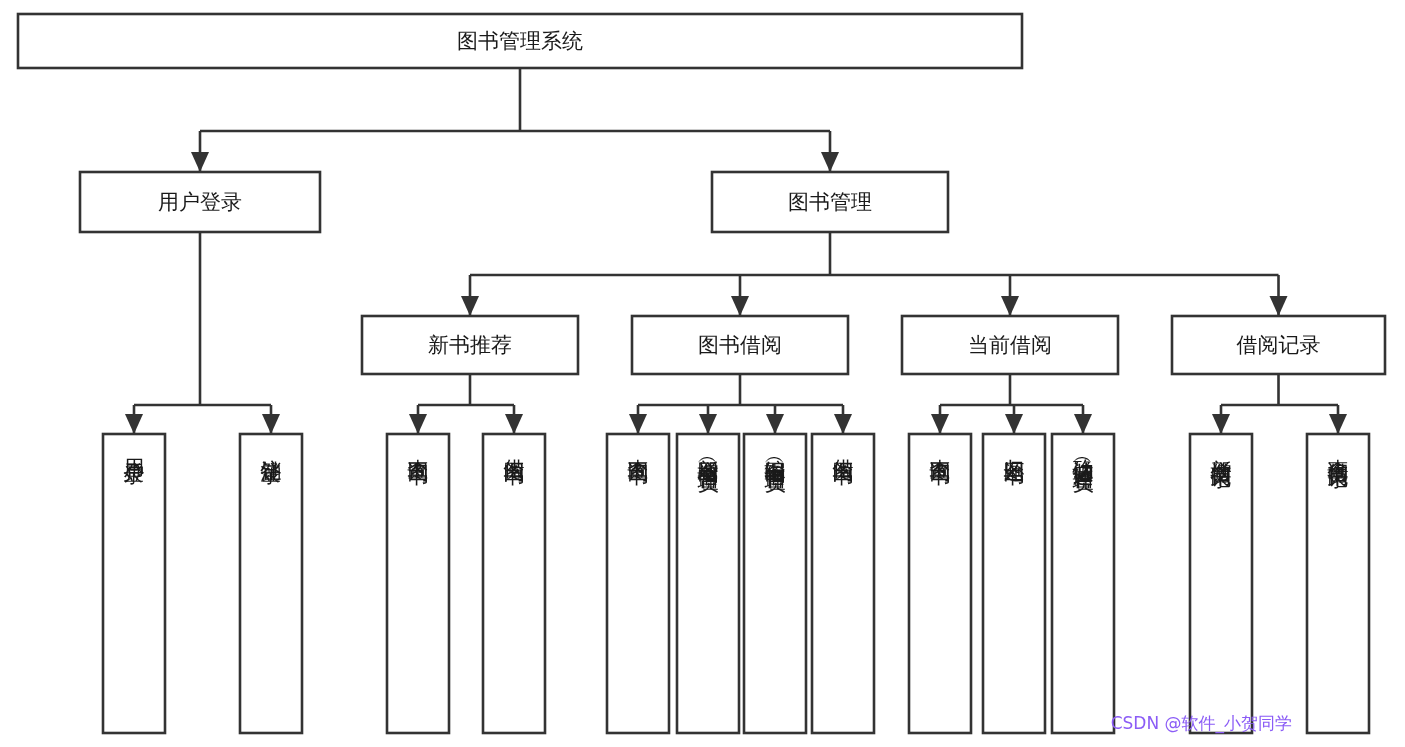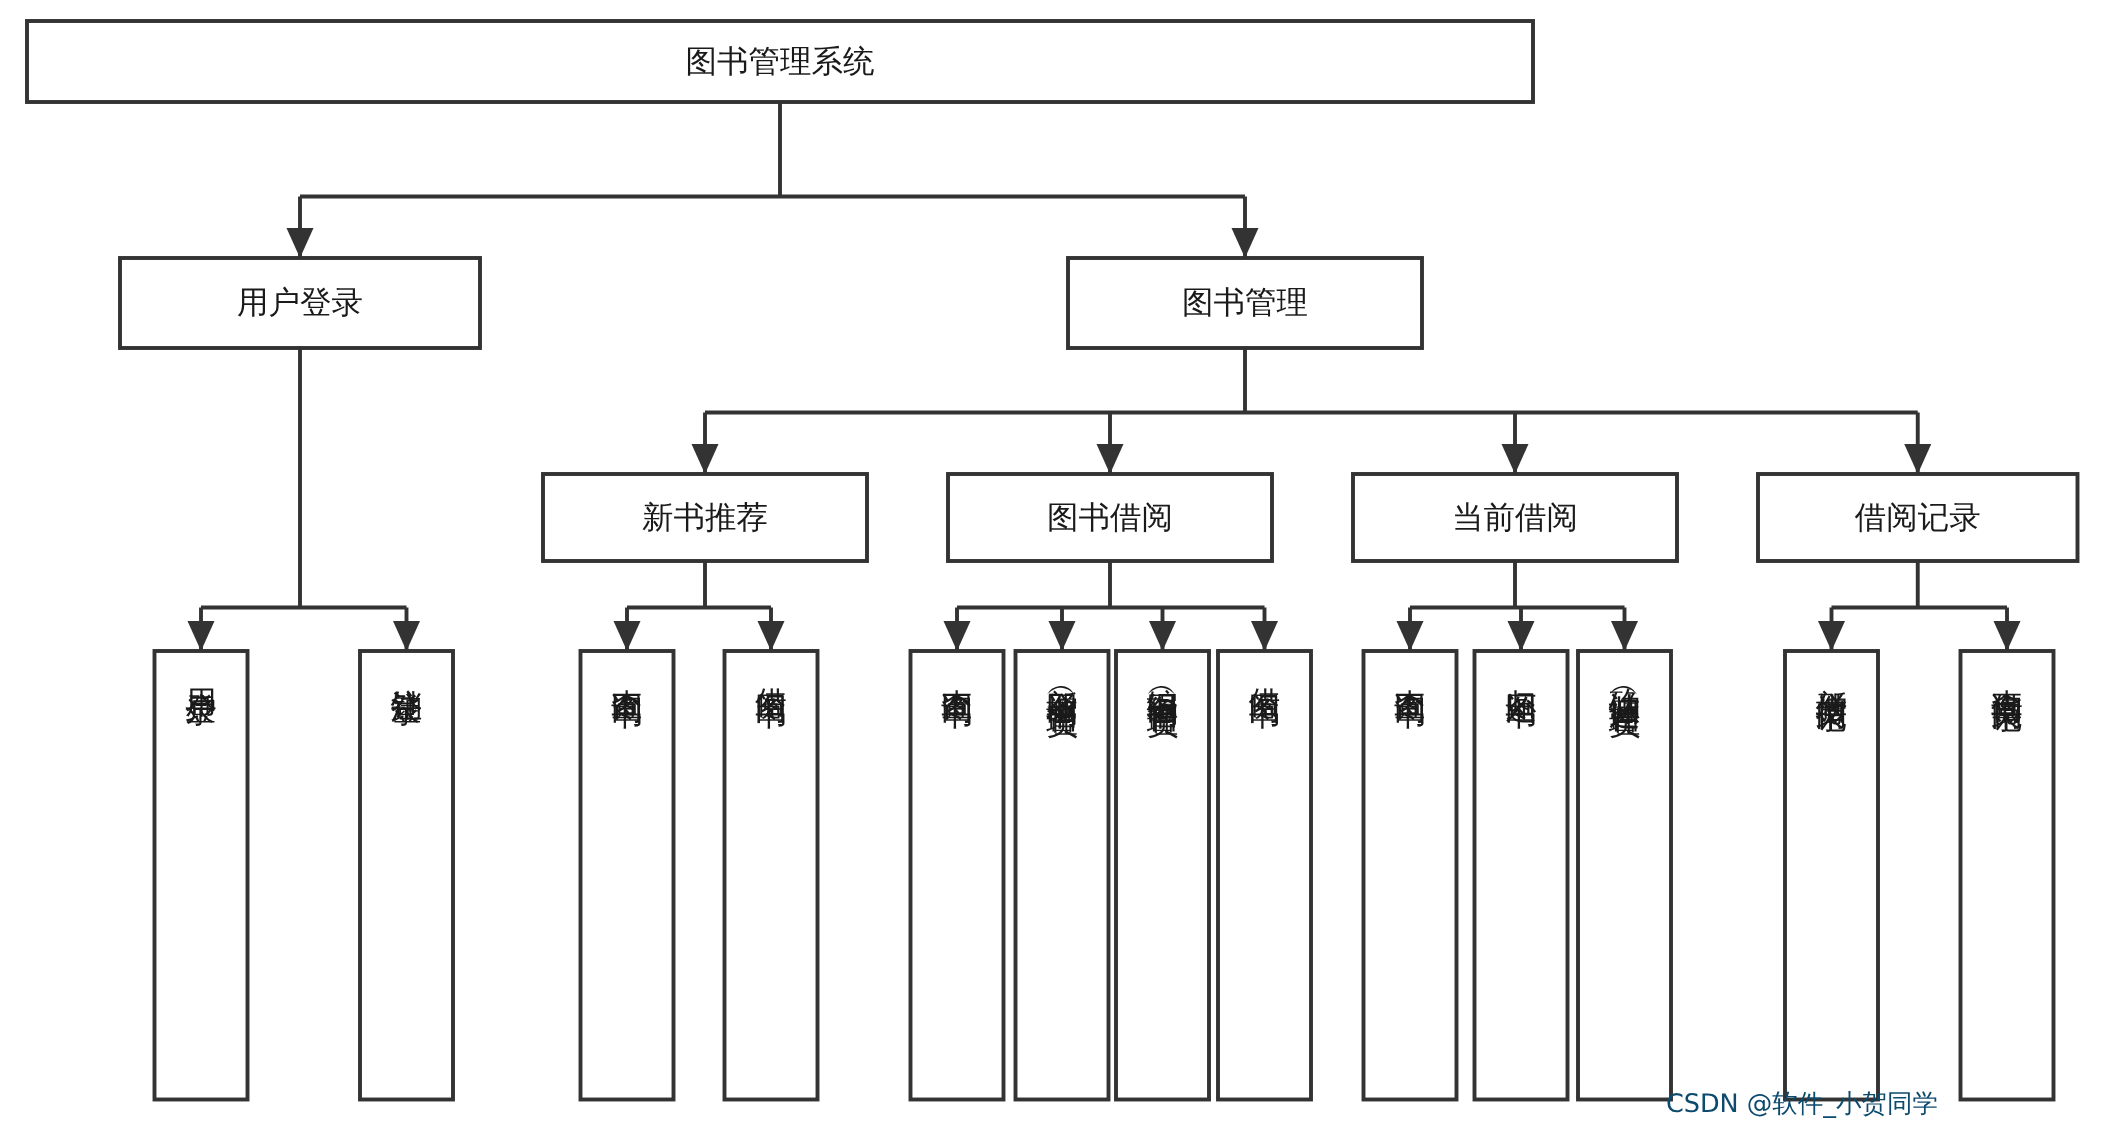--- a/index.html
+++ b/index.html
@@ -61,24 +61,24 @@
     font-family: "DejaVu Sans", "Liberation Sans", sans-serif;
     font-size: 21px;
     line-height: 1.05;
     color: #1a1a1a;
     letter-spacing: 2px;
     white-space: nowrap;
   }
   .watermark {
     position: absolute;
     right: 12px;
-    bottom: 0;
+    bottom: 12px;
     font-family: "DejaVu Sans", "Liberation Sans", sans-serif;
     font-size: 17px;
-    color: #0c4a6e;
+    color: #8b5cf6;
     white-space: nowrap;
     pointer-events: none;
   }
 </style>
 </head>
 <body>
 
 <div id="diagram-root">
   <svg class="canvas" viewBox="0 0 1405 747">
     <g id="connector-layer">

